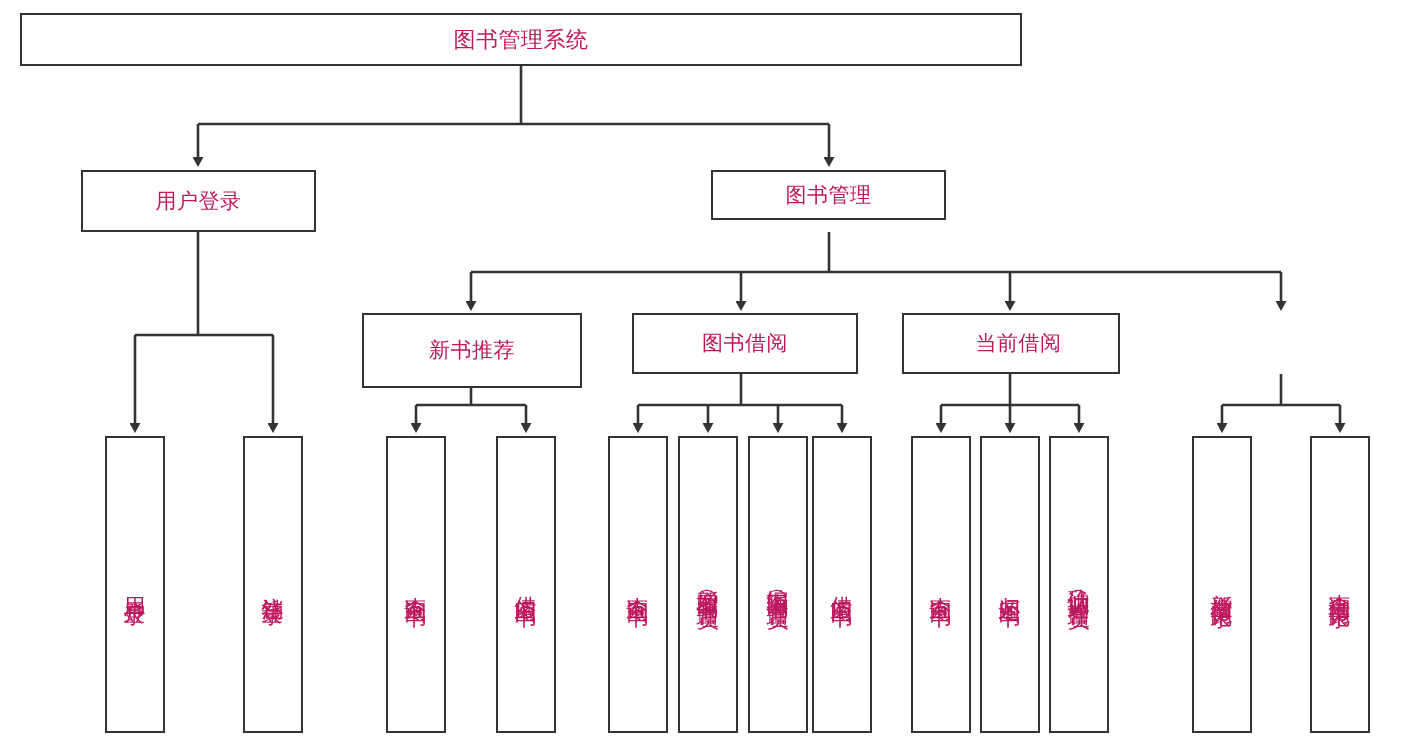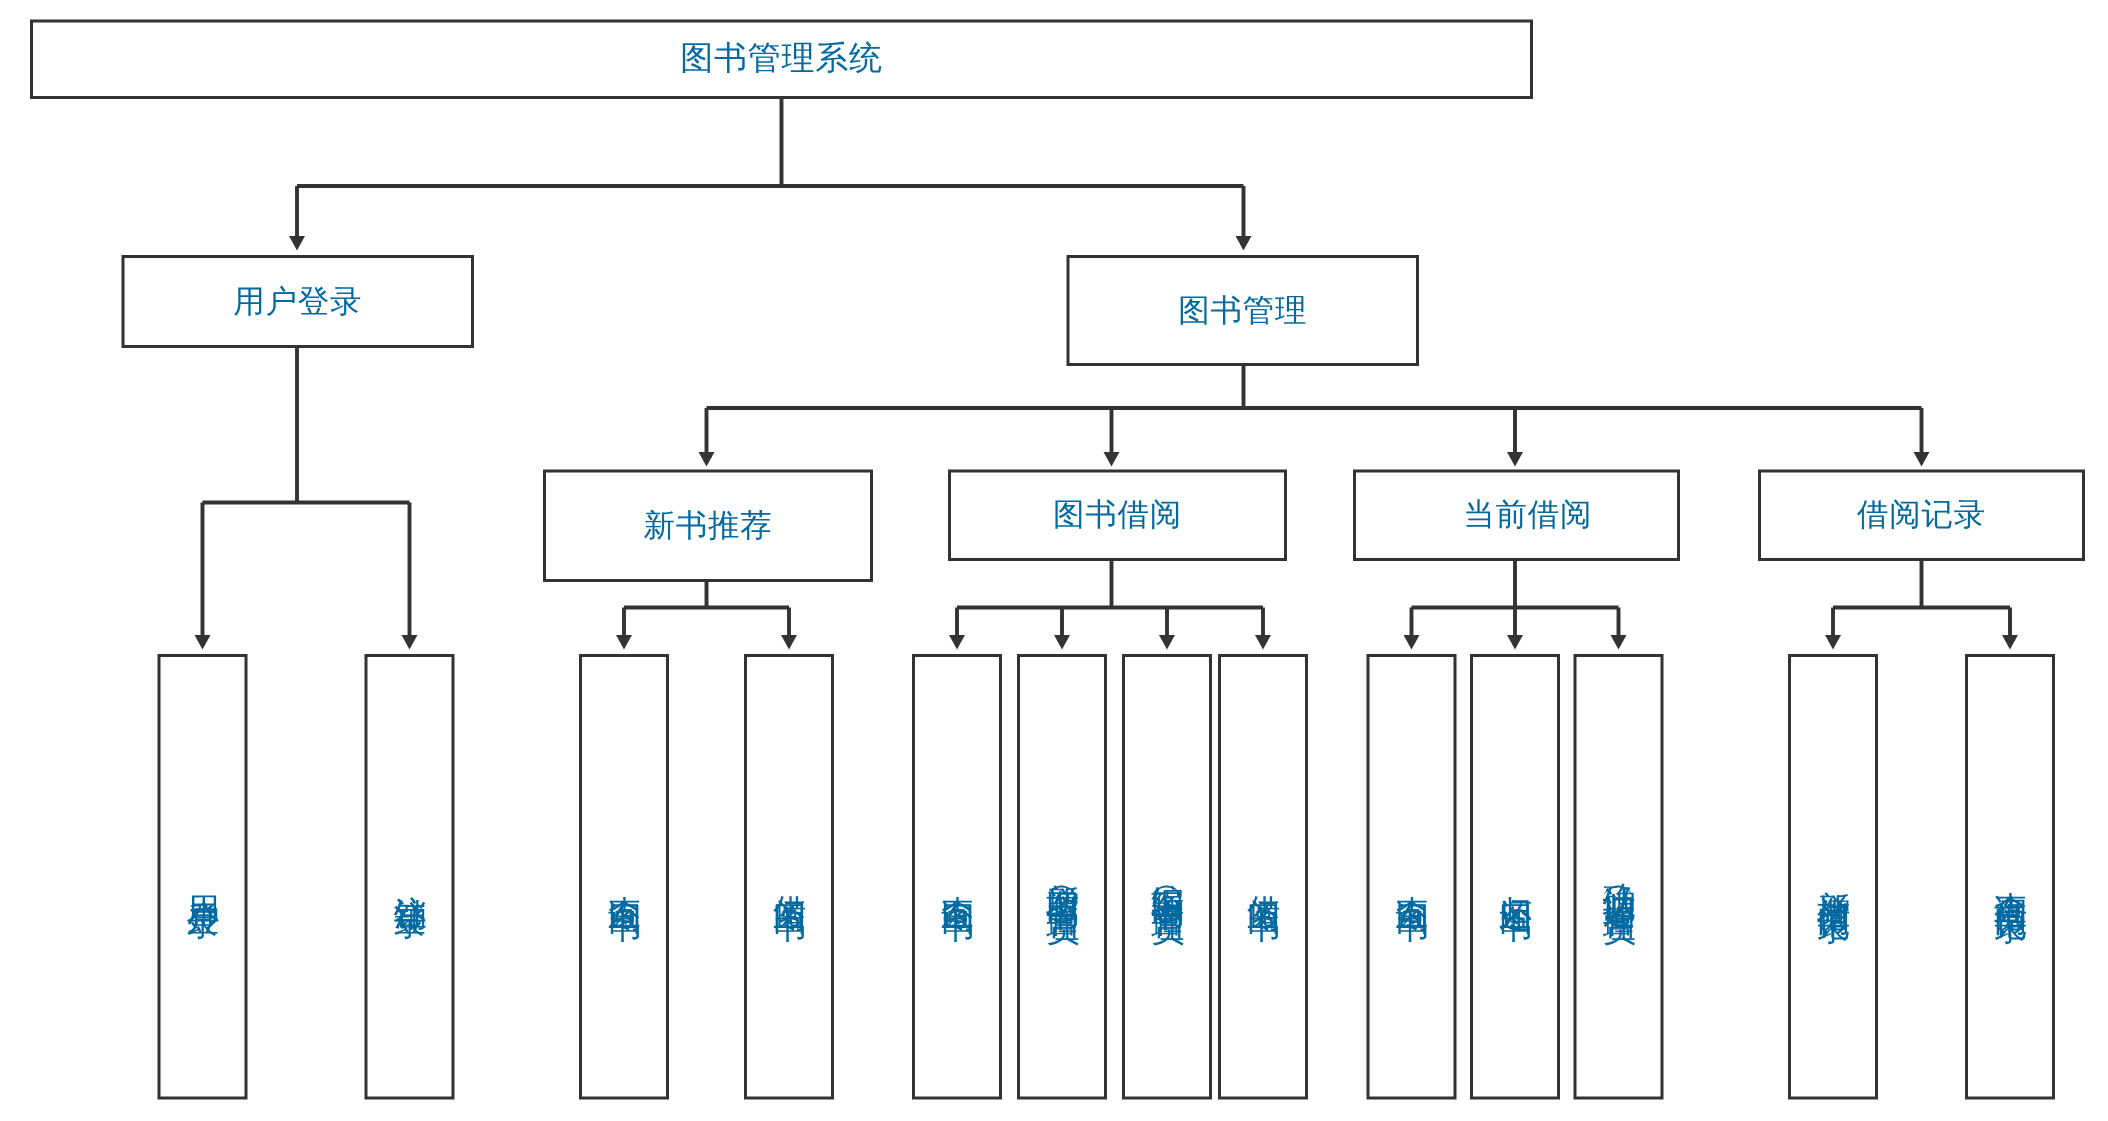--- a/index.html
+++ b/index.html
@@ -24,21 +24,21 @@
   }
   
   .node{
     position:absolute;
     box-sizing:border-box;
     background:#ffffff;
     border:2px solid #333333;
     display:flex;
     align-items:center;
     justify-content:center;
-    color:#0369a1;
+    color:#be185d;
     z-index:2;
   }
   .node .label{
     display:block;
     text-align:center;
     line-height:1.18;
     white-space:pre;
   }
   
   .node.horiz .label{
@@ -129,39 +129,36 @@
   </svg>
 
   <div class="node horiz root" style="left:20px; top:13px; width:1002px; height:53px;">
     <span class="label">图书管理系统</span>
   </div>
 
   <div class="node horiz" style="left:81px; top:170px; width:235px; height:62px;">
     <span class="label">用户登录</span>
   </div>
 
-  <div class="node horiz" style="left:711px; top:170px; width:235px; height:74px;">
+  <div class="node horiz" style="left:711px; top:170px; width:235px; height:50px;">
     <span class="label">图书管理</span>
   </div>
 
   <div class="node horiz" style="left:362px; top:313px; width:220px; height:75px;">
     <span class="label">新书推荐</span>
   </div>
 
   <div class="node horiz" style="left:632px; top:313px; width:226px; height:61px;">
     <span class="label">图书借阅</span>
   </div>
 
   <div class="node horiz" style="left:902px; top:313px; width:218px; height:61px;padding-left:15px;">
     <span class="label">当前借阅</span>
   </div>
 
-  <div class="node horiz" style="left:1172px; top:313px; width:218px; height:61px;">
-    <span class="label">借阅记录</span>
-  </div>
 
   <div class="node vert" style="left:105px; top:436px; width:60px; height:297px;">
     <span class="label">用户登录</span>
   </div>
 
   <div class="node vert" style="left:243px; top:436px; width:60px; height:297px;">
     <span class="label">注销登录</span>
   </div>
 
   <div class="node vert" style="left:386px; top:436px; width:60px; height:297px;">

